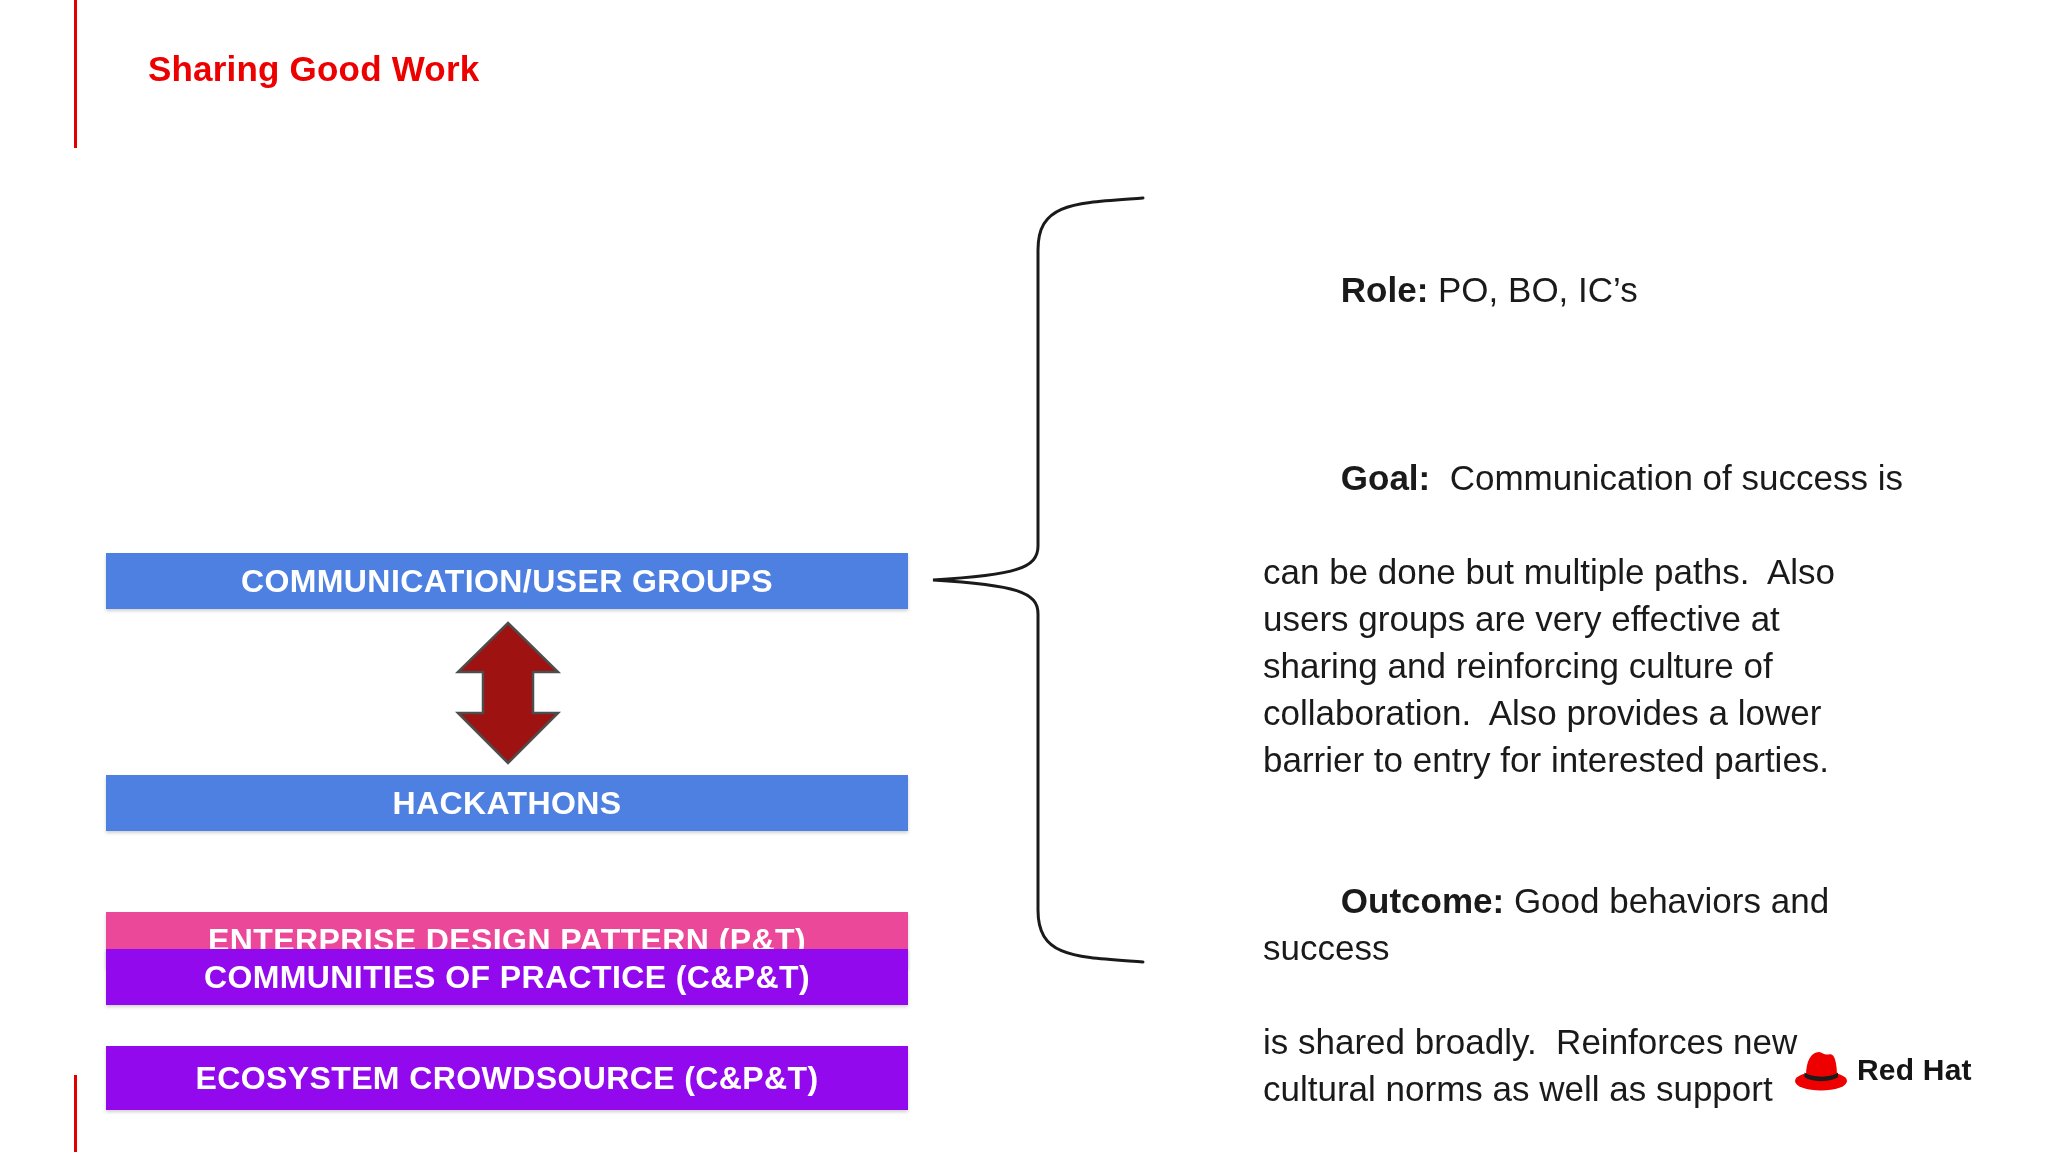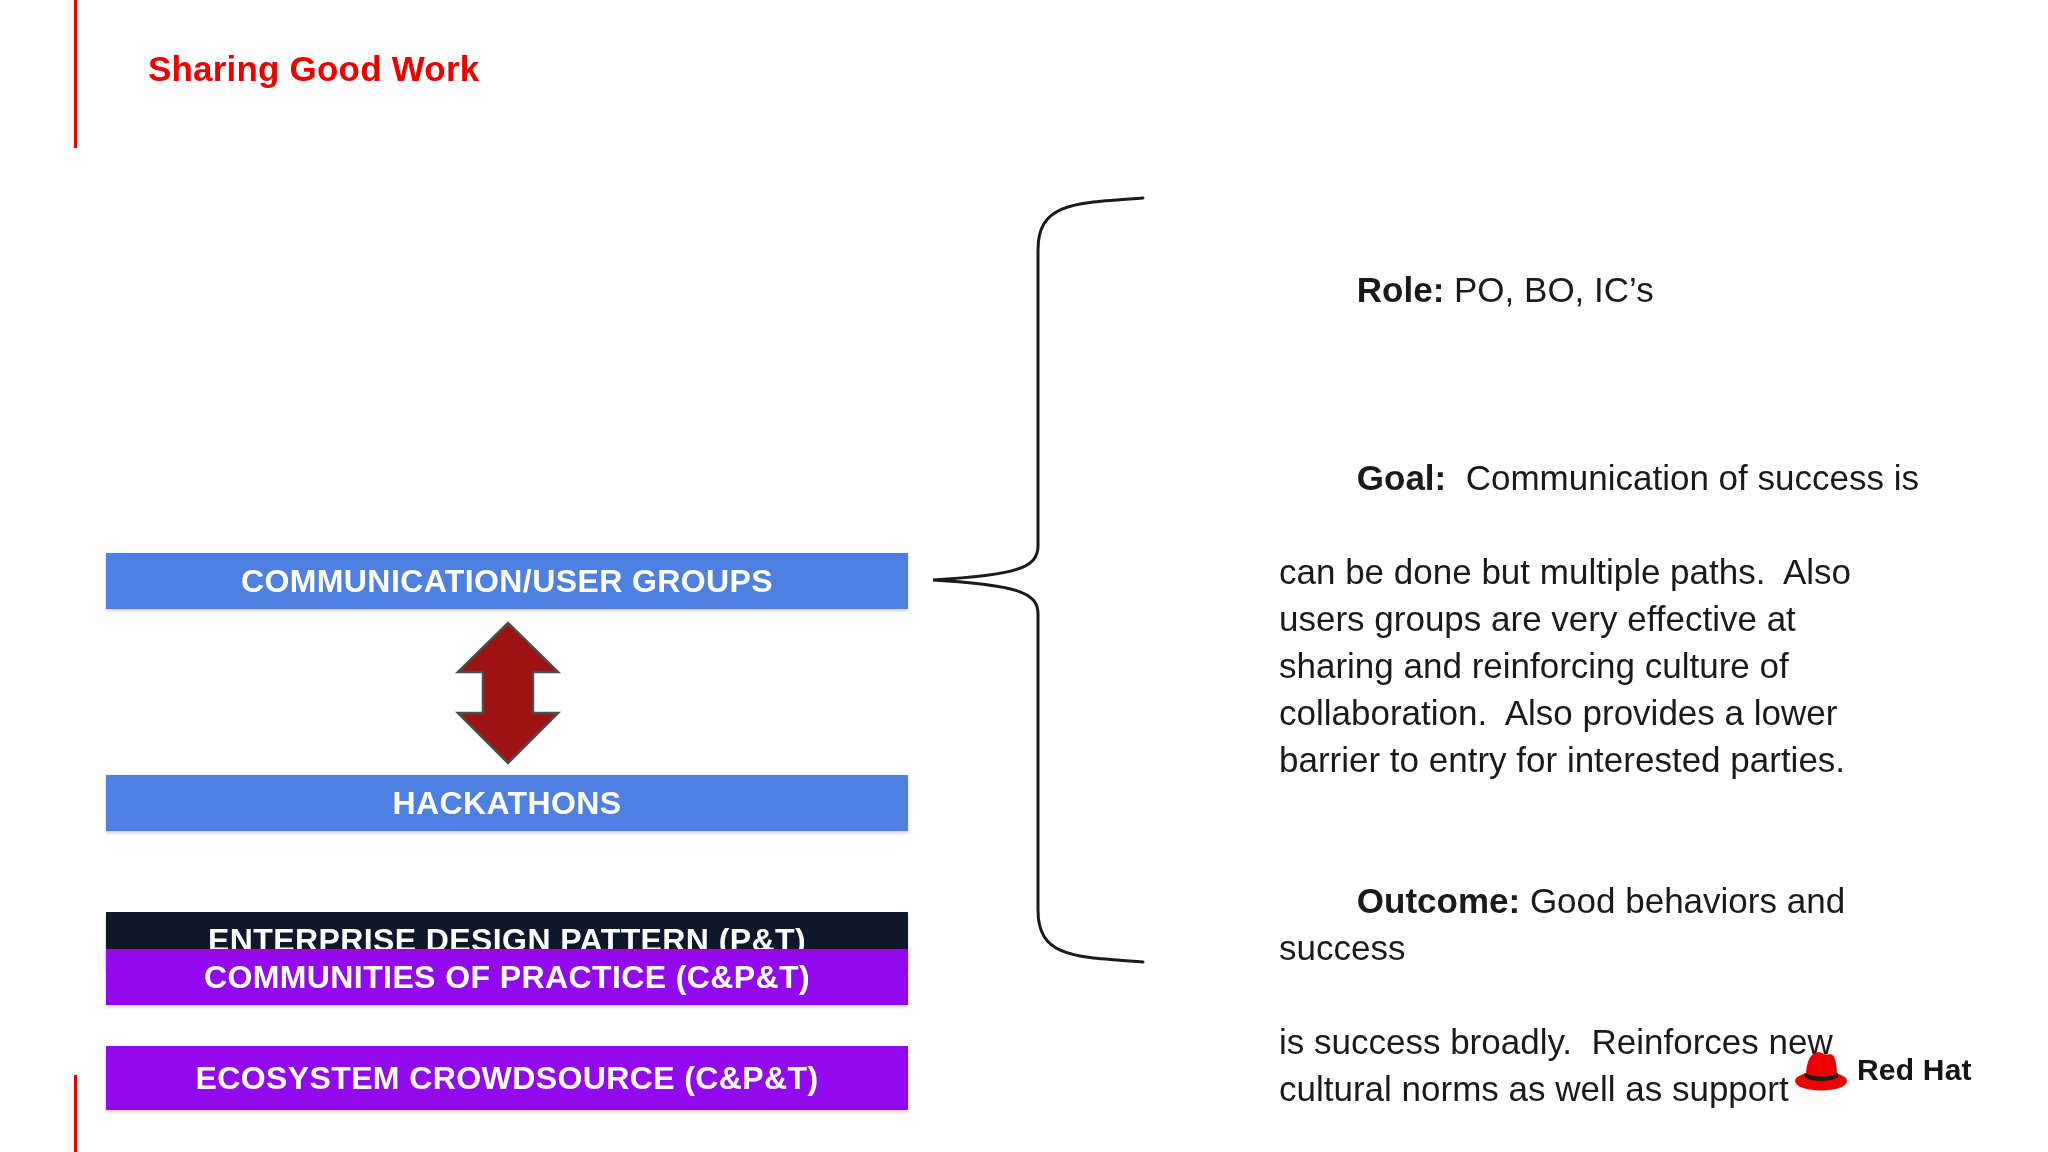--- a/index.html
+++ b/index.html
@@ -29,21 +29,21 @@
   }
   .bar-label{
     color:#ffffff;font-weight:700;font-size:32px;
     letter-spacing:0.4px;white-space:nowrap;
   }
   .arrow-svg{position:absolute;left:450px;top:620px;}
   .brace-svg{position:absolute;left:920px;top:190px;}
   .annotation{
     position:absolute;left:1263px;top:219px;width:700px;
   }
-  .para{margin:0 0 47px 16px;}
+  .para{margin:0 0 47px 0;}
   .para:last-child{margin-bottom:0;}
   .line{
     font-size:35px;line-height:47px;white-space:pre-wrap;
   }
   .lbl{font-weight:700;}
   .brand{
     position:absolute;left:1794px;top:1044px;
     display:flex;align-items:center;gap:9px;height:52px;
   }
   .brand-text{
@@ -60,21 +60,21 @@
   <div class="accent-line bottom" style="background-color: rgb(224, 0, 0);"></div>
 
   <h1 class="title" style="color: rgb(236, 0, 0);">Sharing Good Work</h1>
 
   <div class="bar" style="top: 553px; height: 56px; background-color: rgb(78, 128, 226);">
     <span class="bar-label">COMMUNICATION/USER GROUPS</span>
   </div>
   <div class="bar" style="top: 775px; height: 56px; background-color: rgb(78, 128, 226);">
     <span class="bar-label">HACKATHONS</span>
   </div>
-  <div class="bar" style="top: 912px; height: 56px; background-color: #0f172a;">
+  <div class="bar" style="top: 912px; height: 56px; background-color: #ec4899;">
     <span class="bar-label">ENTERPRISE DESIGN PATTERN (P&amp;T)</span>
   </div>
   <div class="bar" style="top: 949px; height: 56px; background-color: rgb(147, 9, 238);">
     <span class="bar-label">COMMUNITIES OF PRACTICE (C&amp;P&amp;T)</span>
   </div>
   <div class="bar" style="top: 1046px; height: 64px; background-color: rgb(147, 9, 238);">
     <span class="bar-label">ECOSYSTEM CROWDSOURCE (C&amp;P&amp;T)</span>
   </div>
 
   <svg class="arrow-svg" width="116" height="146" viewBox="0 0 116 146">
@@ -104,21 +104,21 @@
       <div class="line">users groups are very effective at</div>
       <div class="line">sharing and reinforcing culture of</div>
       <div class="line">collaboration.  Also provides a lower</div>
       <div class="line">barrier to entry for interested parties.</div>
     </div>
 
     <div class="para">
       <div class="line">
         <span class="lbl">Outcome:</span><span> Good behaviors and success</span>
       </div>
-      <div class="line">is success broadly.  Reinforces new</div>
+      <div class="line">is shared broadly.  Reinforces new</div>
       <div class="line">cultural norms as well as support</div>
 
     </div>
 
   </div>
 
   <div class="brand">
     <svg width="54" height="44" viewBox="0 0 54 44">
       <ellipse cx="27" cy="33" rx="26" ry="9.5" fill="#ee0000"></ellipse>
       <path d="M12 28 C12 13 17 4 25 4 C28 4 29 6.5 32 6.5 C35 6.5 37 5.5 39 7.5

